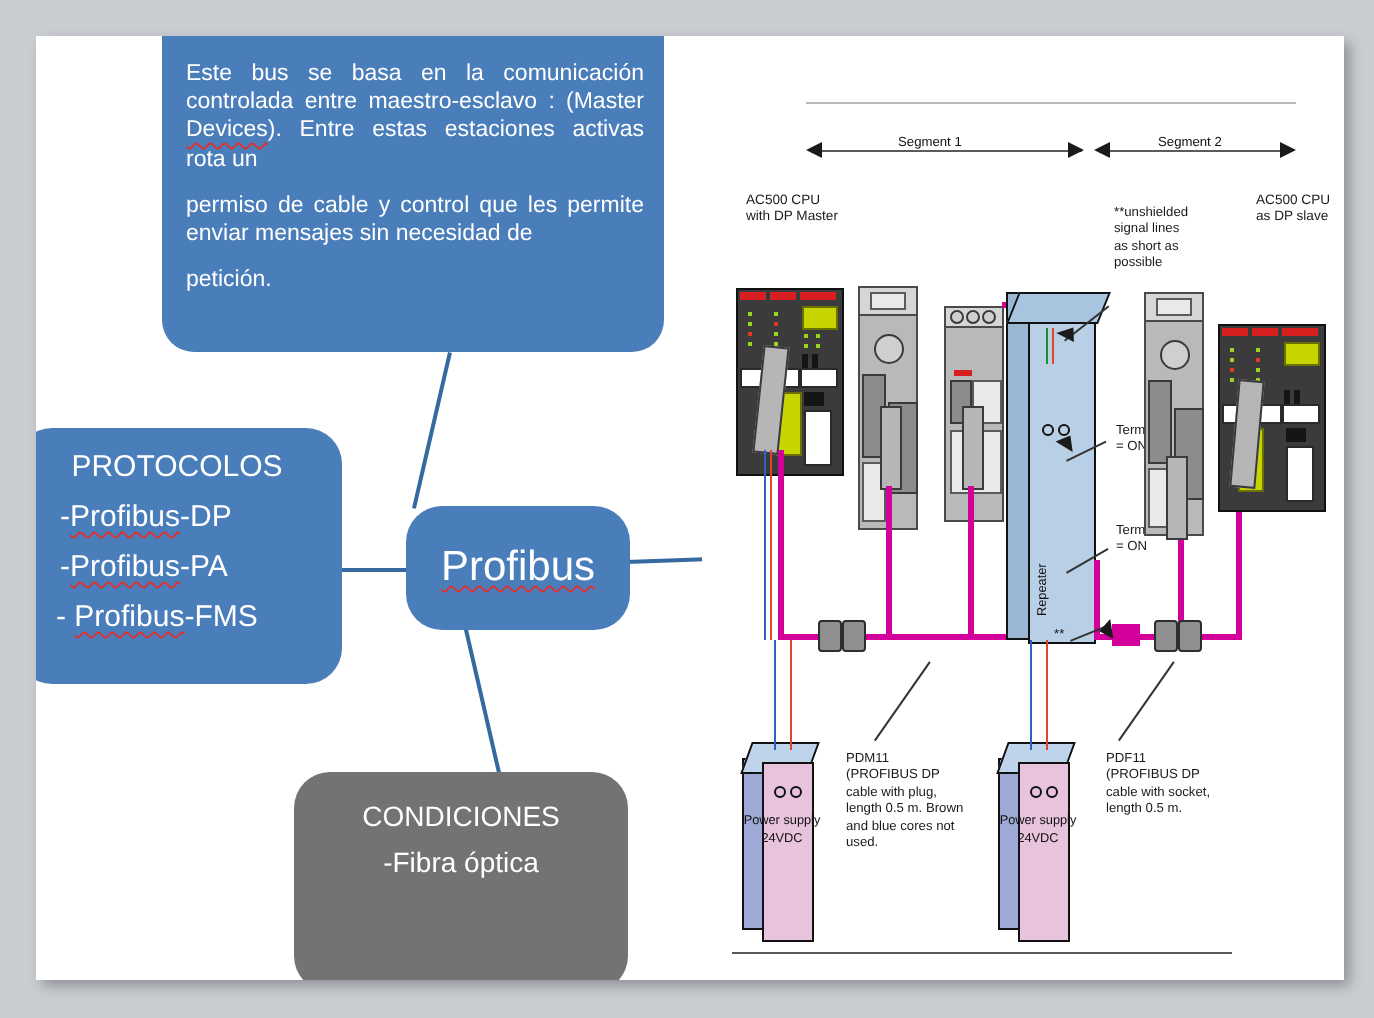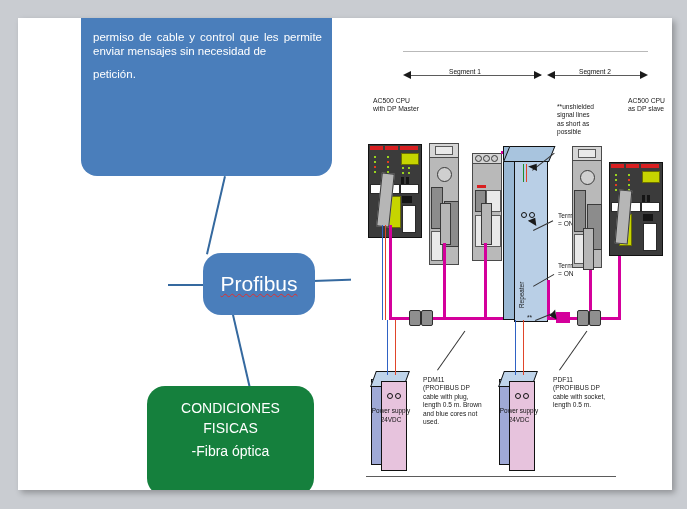--- a/index.html
+++ b/index.html
@@ -137,32 +137,38 @@
 <body>
 
 <div id="slide">
 
   <div class="conn" style="left: 206px; top: 158px; width: 2px; height: 80px; transform: rotate(13deg); background: rgb(53, 105, 159);"></div>
   <div class="conn" style="left: 150px; top: 266px; width: 38px; height: 2px; background: rgb(53, 105, 159);"></div>
   <div class="conn" style="left: 295px; top: 262px; width: 50px; height: 2px; transform: rotate(-2deg); background: rgb(53, 105, 159);"></div>
   <div class="conn" style="left: 214px; top: 297px; width: 2px; height: 78px; transform: rotate(-13deg); background: rgb(53, 105, 159);"></div>
 
   <div id="cal-text" class="bbox" style="background: rgb(74, 126, 187);">
+    <p>Este bus se basa en la comunicación controlada entre maestro-esclavo : (Master <span class="sp-err">Devices</span>). Entre estas estaciones activas rota un</p>
     <p>permiso de cable y control que les permite enviar mensajes sin necesidad de</p>
     <p>petición.</p>
   </div>
 
+  <div id="box-proto" class="bbox soft" style="background: rgb(74, 126, 187);">
+    <div class="ln" style="text-align:center;padding-right:10px;">PROTOCOLOS</div>
+    <div class="ln" style="padding-left:8px;">-<span class="sp-err">Profibus</span>-DP</div>
+    <div class="ln" style="padding-left:8px;">-<span class="sp-err">Profibus</span>-PA</div>
+    <div class="ln" style="padding-left:6px;">- <span class="sp-err">Profibus</span>-FMS</div>
+  </div>
 
   <div id="box-center" class="bbox soft" style="background: rgb(74, 126, 187);">
     <span class="sp-err">Profibus</span>
   </div>
 
-  <div id="box-cond" class="bbox soft" style="background: #15803d;">
+  <div id="box-cond" class="bbox soft" style="background: #737373;">
     <div>CONDICIONES</div>
-    <div>FISICAS</div>
     <div style="margin-top:3px;">-Fibra óptica</div>
   </div>
 
   <div id="diagram">
 
     <div class="rule" style="left:52px;top:33px;width:245px;"></div>
 
     <div class="rule dark" style="left:15px;top:458px;width:250px;"></div>
 
     <div class="rule dark" style="left:58px;top:57px;width:132px;"></div>

